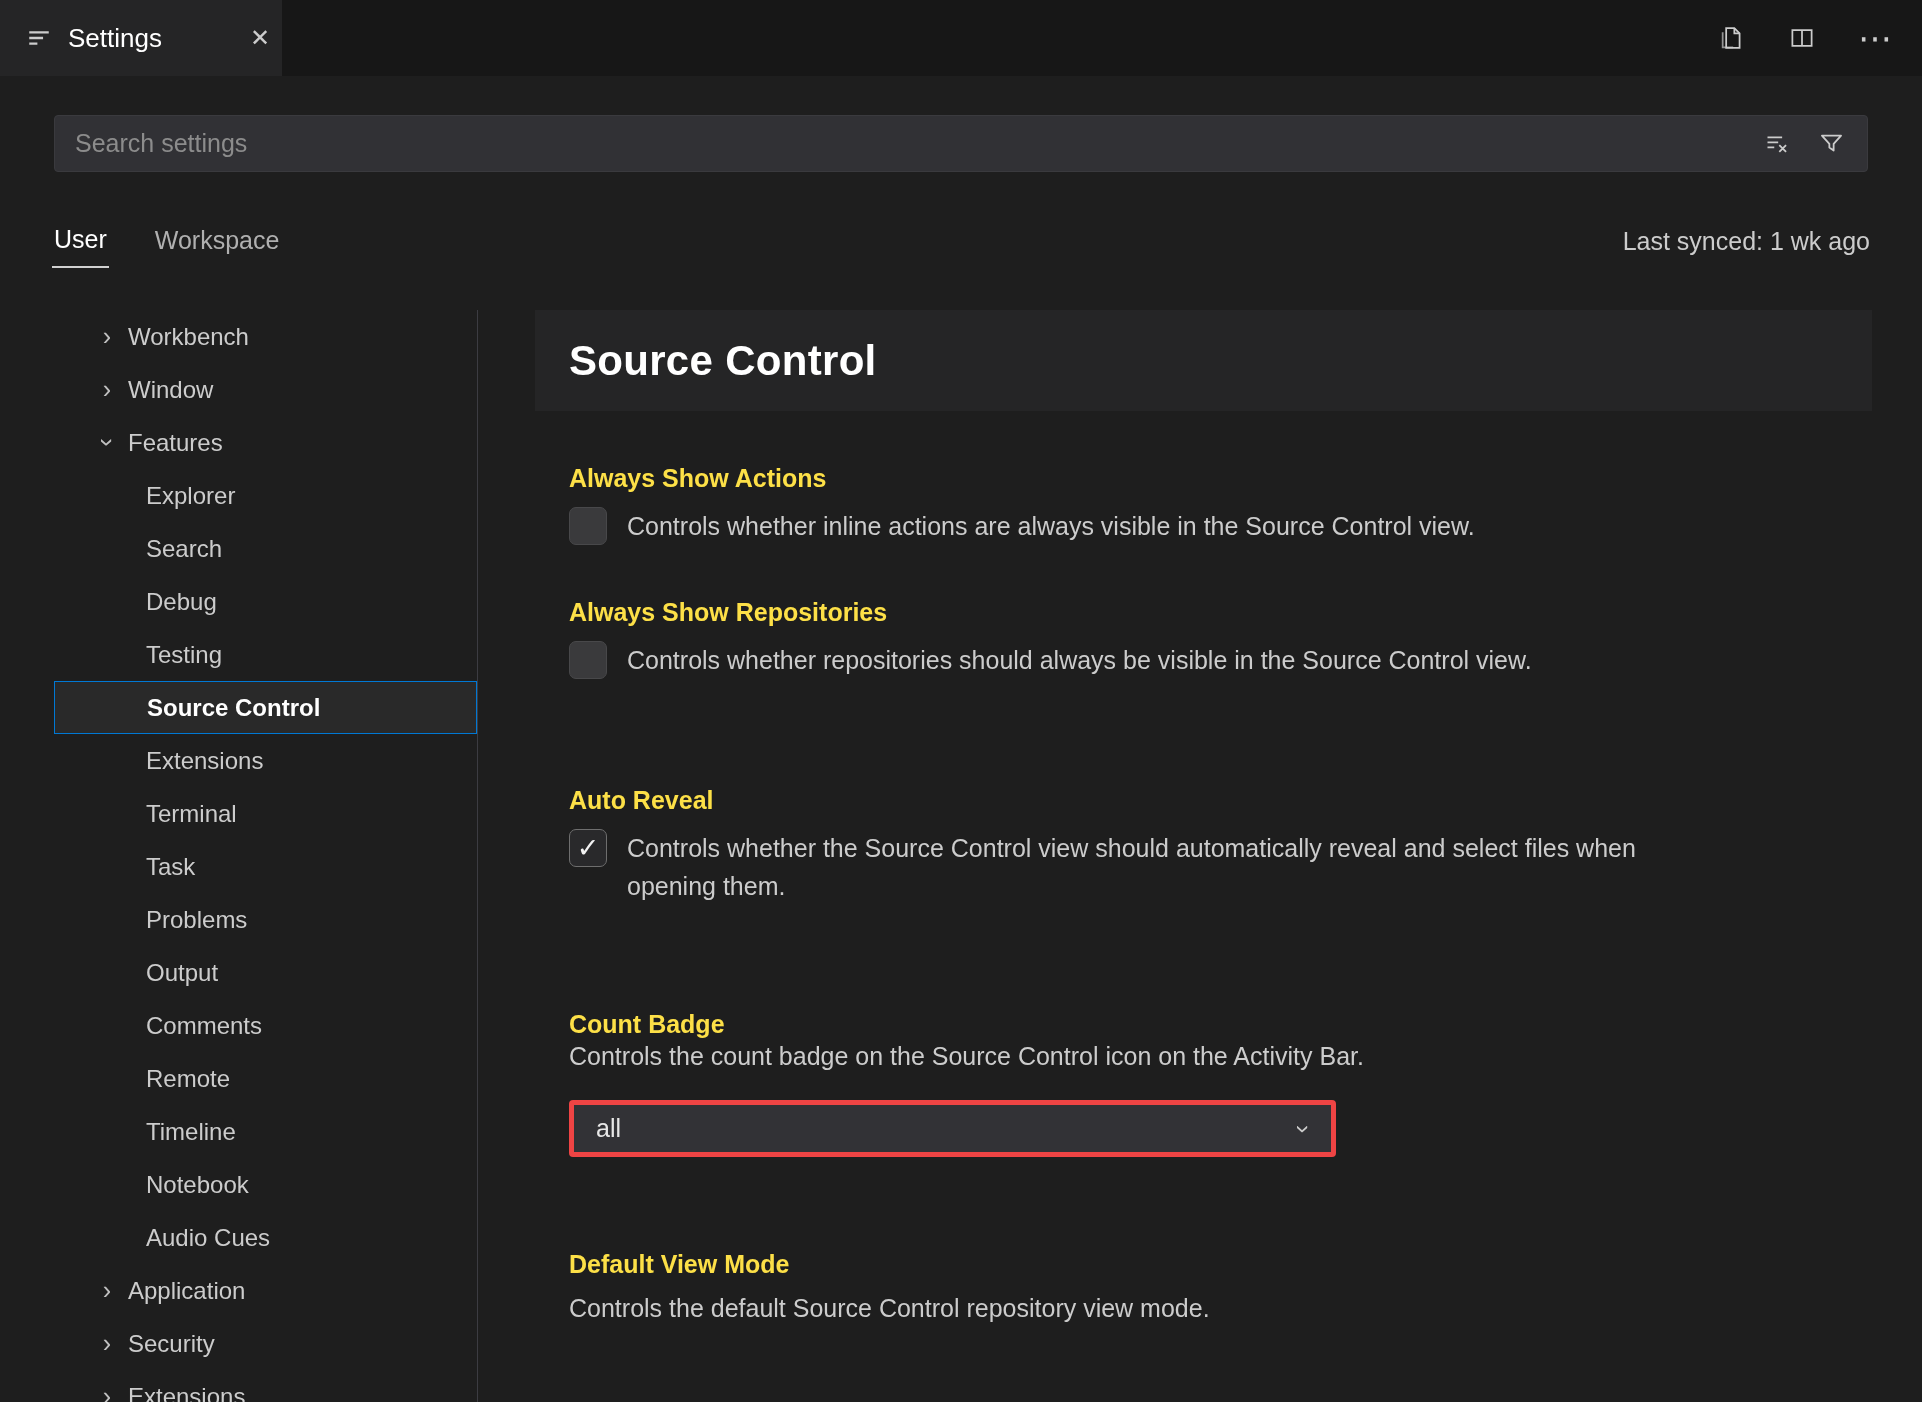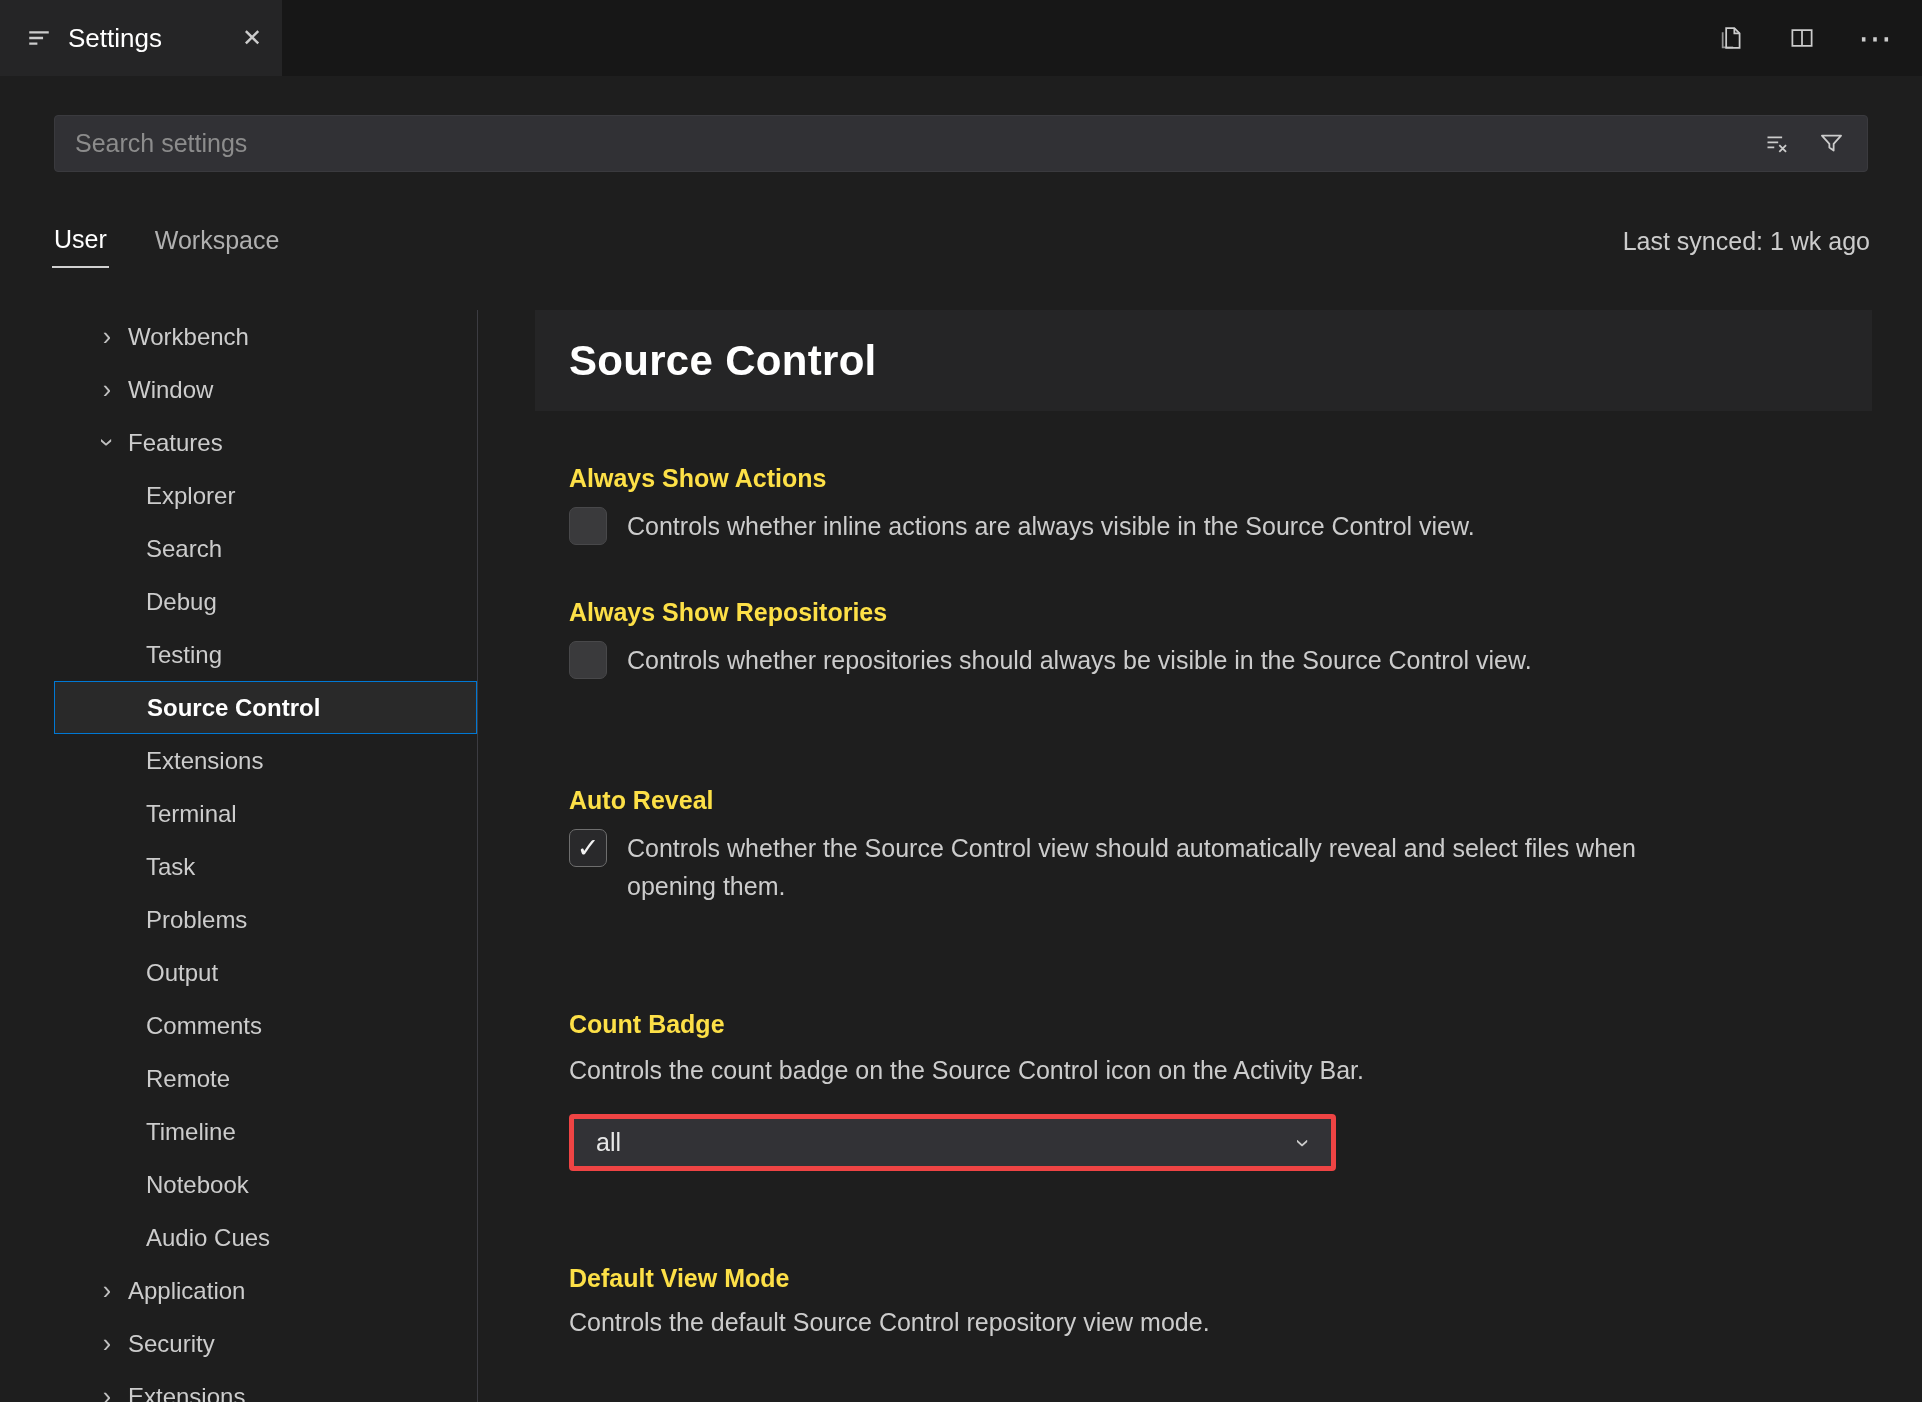--- a/index.html
+++ b/index.html
@@ -4,21 +4,21 @@
 <style>
   * { margin:0; padding:0; box-sizing:border-box; }
   html,body { background:#111; }
   body { font-family:"Liberation Sans", sans-serif; }
   .app {
     position:relative; width:1922px; height:1402px;
     background:#1e1e1e; color:#cccccc; overflow:hidden;
   }
   
   .tabstrip { height:76px; background:#171717; display:flex; align-items:stretch; position:relative; }
-  .tab { width:282px; background:#252526; display:flex; align-items:center; padding:0 20px 0 26px; gap:16px; cursor:pointer; }
+  .tab { width:282px; background:#252526; display:flex; align-items:center; padding:0 12px 0 26px; gap:16px; cursor:pointer; }
   .tab-label { font-size:26px; color:#ffffff; }
   .tab-close { margin-left:auto; font-size:24px; color:#cccccc; cursor:pointer; line-height:1; }
   .icon-btn { display:flex; align-items:center; justify-content:center; cursor:pointer; }
   .tab-actions { position:absolute; right:28px; top:0; height:76px; display:flex; align-items:center; gap:42px; }
   .more-glyph { font-size:34px; color:#cccccc; line-height:1; letter-spacing:2px; }
   
   .searchbar { margin:39px 54px 0; height:57px; background:#313135; border:1px solid #3a3a3e; border-radius:4px; display:flex; align-items:center; }
   .searchbar input { flex:1; background:transparent; border:none; outline:none; color:#cccccc; font-size:25px; padding:0 20px; font-family:inherit; }
   .searchbar input::placeholder { color:#8c8c8c; opacity:1; }
   .search-icons { display:flex; align-items:center; gap:28px; padding-right:22px; }
@@ -43,21 +43,21 @@
   .settings { padding-left:34px; }
   .setting-title { font-size:25px; font-weight:700; color:#fde047; line-height:1.2; }
   .setting-desc { font-size:25px; color:#cccccc; line-height:38px; }
   .check-row { display:flex; align-items:flex-start; gap:20px; margin-top:14px; }
   .checkbox { width:38px; height:38px; border-radius:7px; background:#3a3a3c; border:1px solid #48484a; flex:none; cursor:pointer; }
   .checkbox.checked { background:#29292b; border-color:#6e6e6e; display:flex; align-items:center; justify-content:center; }
   .checkbox.checked span { color:#f2f2f2; font-size:27px; line-height:1; }
   .b0 { margin-top:52px; } .b1 { margin-top:52px; } .b2 { margin-top:106px; }
   .b3 { margin-top:104px; } .b4 { margin-top:92px; }
   .narrow { max-width:1060px; }
-  .plain-desc { margin-top:14px; line-height:35px; }
+  .plain-desc { margin-top:0; line-height:35px; }
   .plain-desc-b4 { margin-top:12px; line-height:35px; }
   .select { position:relative; width:767px; height:57px; margin-top:26px; background:#323236; border:5px solid #ef4444; border-radius:4px; display:flex; align-items:center; padding:4px 22px; font-size:25px; color:#e7e7e7; cursor:pointer; }
   .select-chevron { position:absolute; right:22px; transform:rotate(90deg); font-size:26px; color:#cccccc; line-height:1; }
   svg { display:block; }
 </style>
 </head>
 <body>
 
 <div class="app">
 

